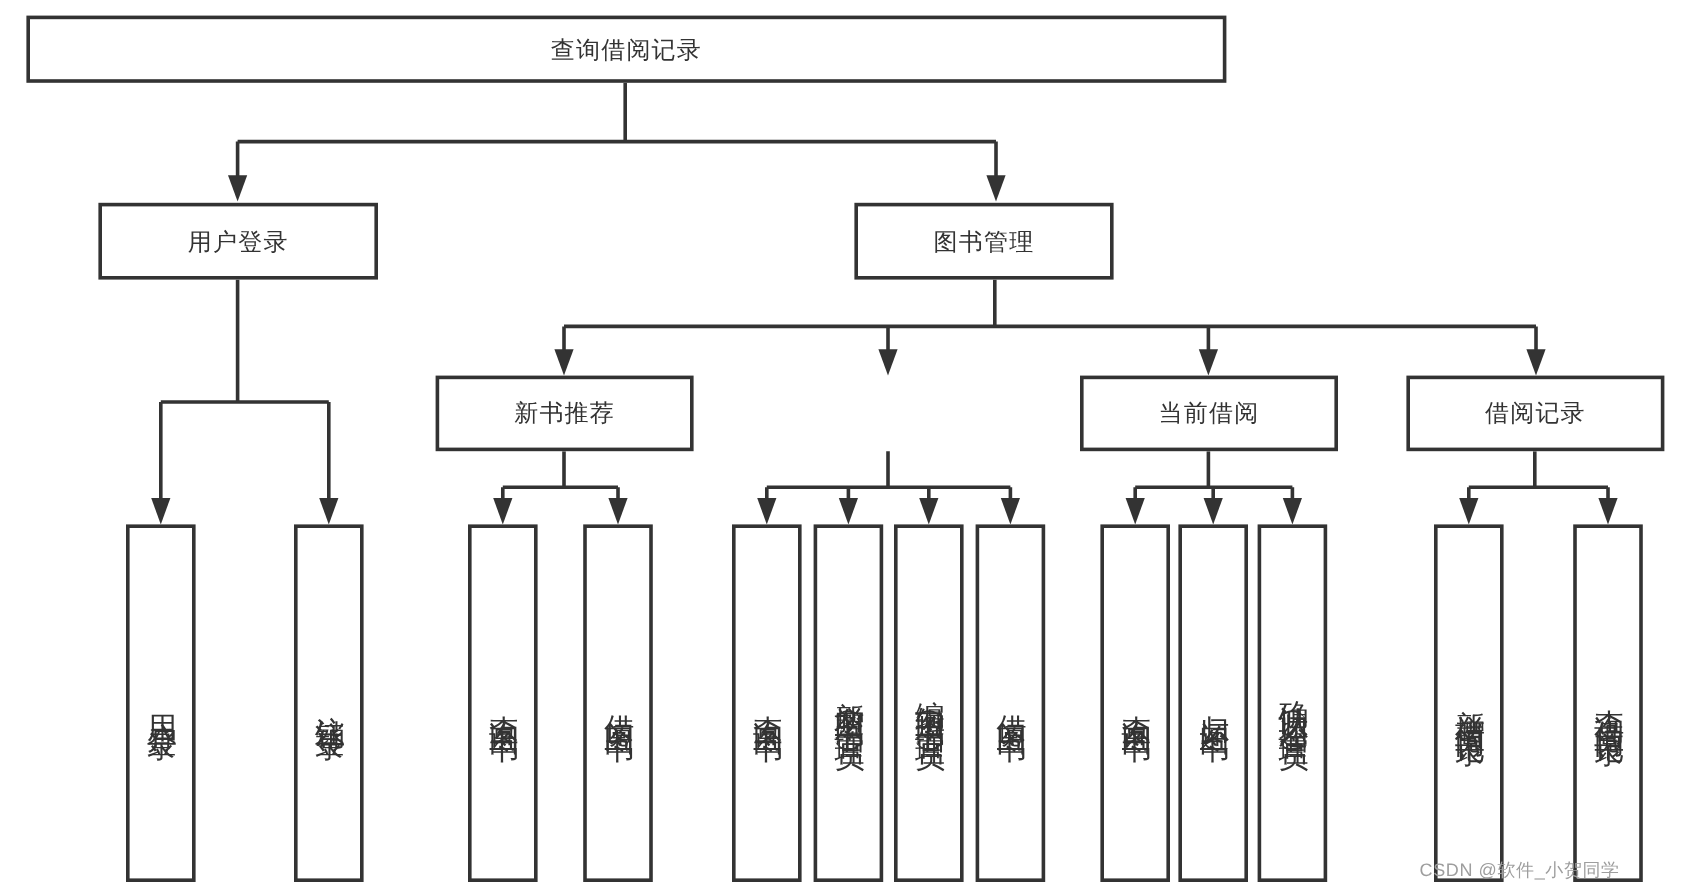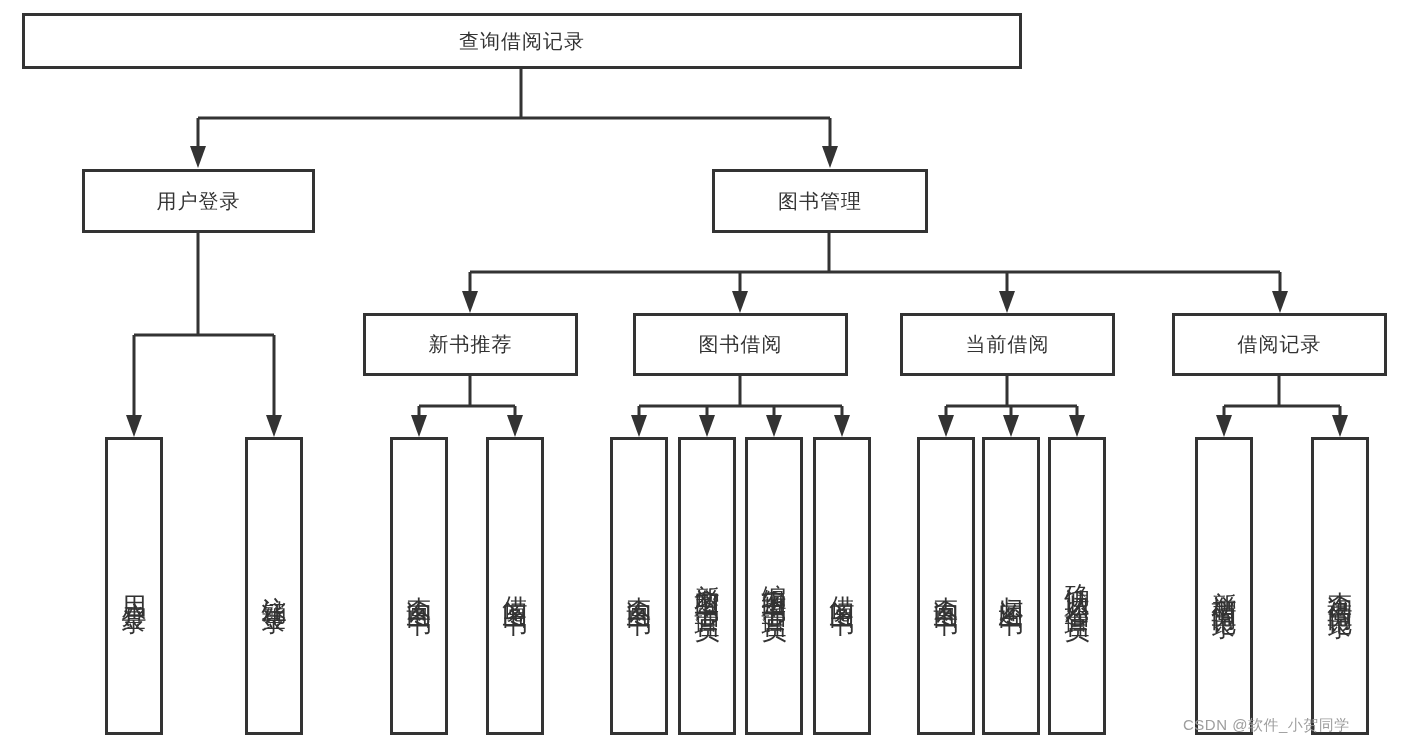--- a/index.html
+++ b/index.html
@@ -135,23 +135,20 @@
   <div class="box" id="node-user-login">
     <span class="hlabel">用户登录</span>
   </div>
   <div class="box" id="node-book-management">
     <span class="hlabel">图书管理</span>
   </div>
 
   <div class="box l3" id="node-new-book-recommend">
     <span class="hlabel">新书推荐</span>
   </div>
-  <div class="box l3" id="node-book-borrowing">
-    <span class="hlabel">图书借阅</span>
-  </div>
   <div class="box l3" id="node-borrow-records">
     <span class="hlabel">借阅记录</span>
   </div>
   <div class="box l3" id="node-current-borrowing">
     <span class="hlabel">当前借阅</span>
   </div>
 
   <div class="box vbox" id="leaf-user-login">
     <span class="vlabel">用户登录</span>
   </div>

